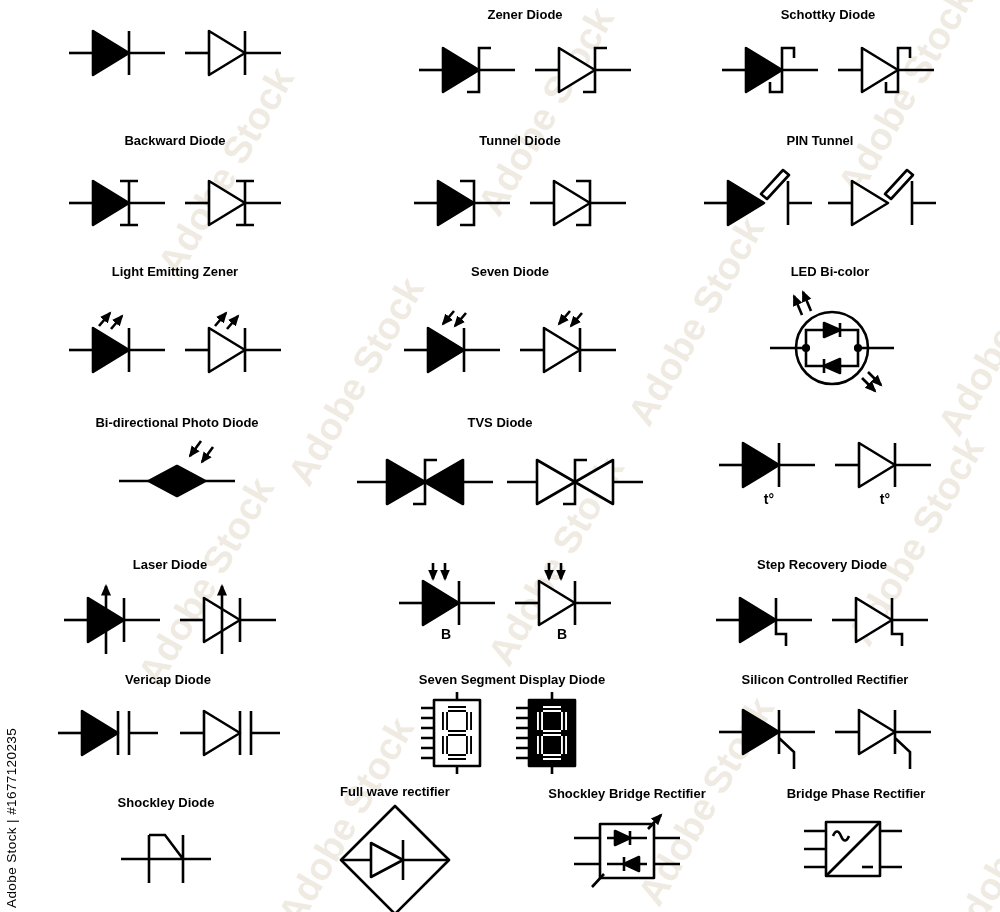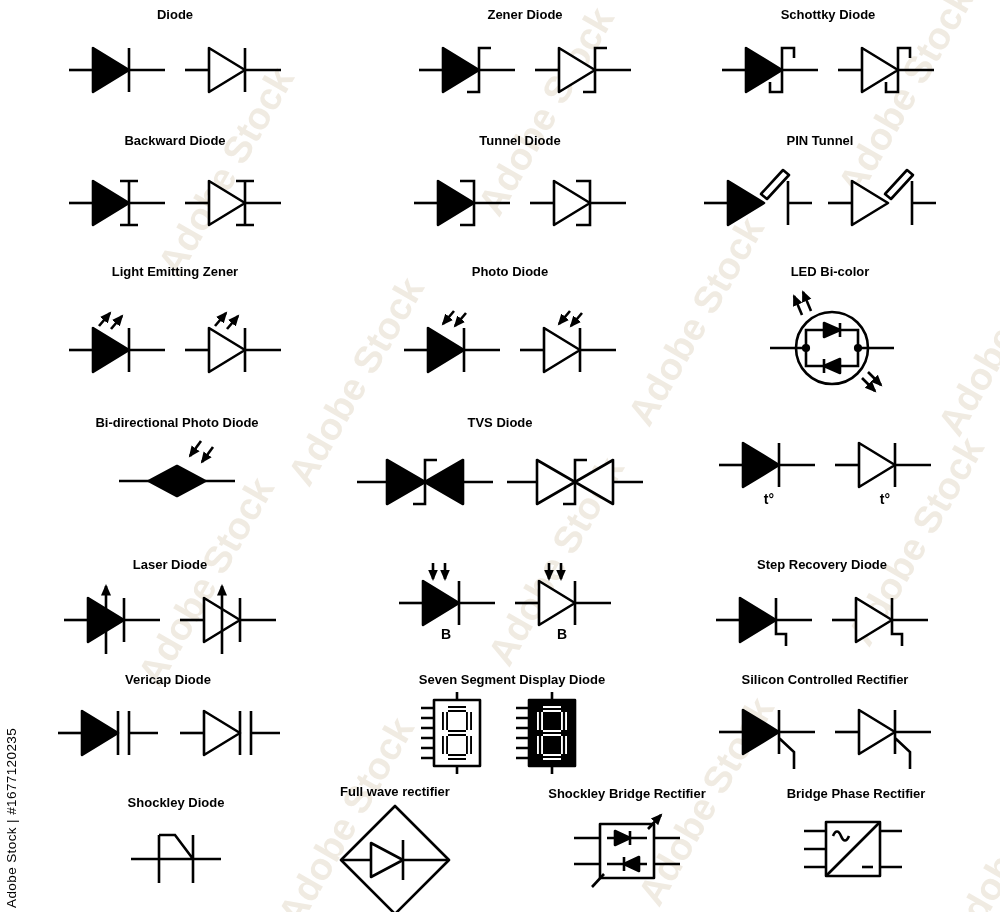--- a/index.html
+++ b/index.html
@@ -104,21 +104,20 @@
     <g id="tvs-o">
         <path class="s" d="M-68 0H-38M38 0H68"></path>
         <path class="o" d="M-38 -22V22L0 0Z"></path>
         <path class="o" d="M38 -22V22L0 0Z"></path>
         <path class="s" d="M12 -22H0V22H-12"></path>
       </g>
   </defs>
 </svg>
 
 <div class="cell" style="left:65px;top:6px;width:220px">
-  <div class="t">Diode</div>
   <svg width="212" height="80" style="margin-top:7px">
     <g>
         <use href="#tf"></use>
         <use href="#b-plain"></use>
       </g>
     <g transform="translate(116,0)">
         <use href="#to"></use>
         <use href="#b-plain"></use>
       </g>
   </svg>
@@ -204,21 +203,21 @@
       </g>
     <g transform="translate(116,30)">
         <use href="#to"></use>
         <use href="#b-plain"></use>
         <use href="#dec-led"></use>
       </g>
   </svg>
 </div>
 
 <div class="cell" style="left:400px;top:263px;width:220px">
-  <div class="t">Photo Diode</div>
+  <div class="t">Seven Diode</div>
   <svg width="212" height="112" style="margin-top:0">
     <g transform="translate(0,30)">
         <use href="#tf"></use>
         <use href="#b-plain"></use>
         <use href="#dec-photo"></use>
       </g>
     <g transform="translate(116,30)">
         <use href="#to"></use>
         <use href="#b-plain"></use>
         <use href="#dec-photo"></use>
@@ -376,21 +375,21 @@
         <use href="#tf"></use>
         <use href="#b-scr"></use>
       </g>
     <g transform="translate(116,0)">
         <use href="#to"></use>
         <use href="#b-scr"></use>
       </g>
   </svg>
 </div>
 
-<div class="cell" style="left:66px;top:794px;width:220px">
+<div class="cell" style="left:56px;top:794px;width:220px">
   <div class="t">Shockley Diode</div>
   <svg width="90" height="80" style="margin-top:8px">
     <path class="s" d="M0 40H90M28 16V64M62 16V64M28 16H44L62 40"></path>
   </svg>
 </div>
 
 <div class="cell" style="left:285px;top:783px;width:220px">
   <div class="t">Full wave rectifier</div>
   <svg width="120" height="120" style="margin-top:0">
     <path class="o" d="M60 6L114 60L60 114L6 60Z"></path>

